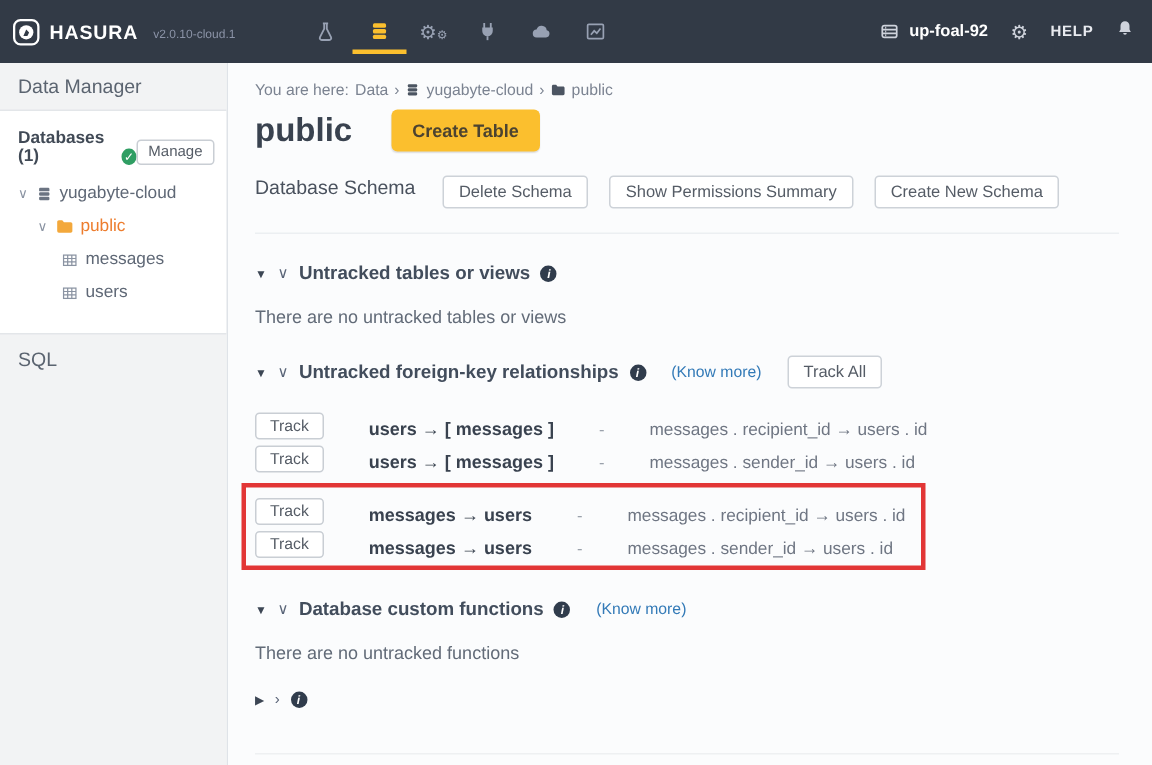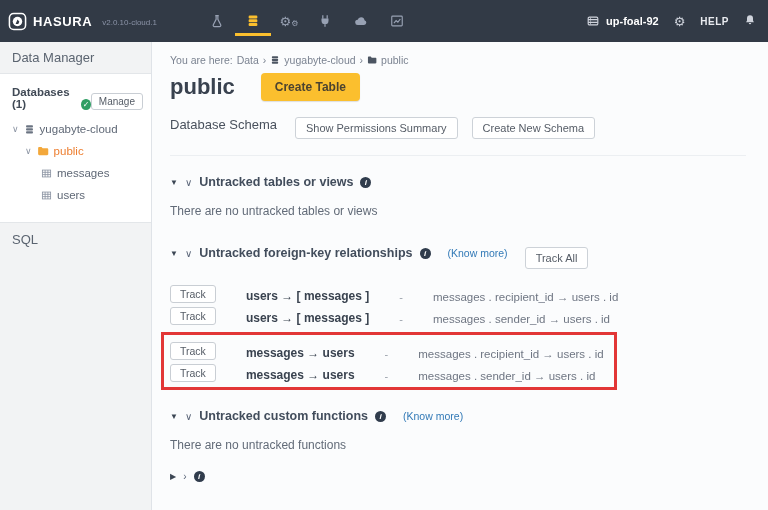--- a/index.html
+++ b/index.html
@@ -59,21 +59,21 @@
   .create-table{background:var(--amber);border:none;border-radius:4px;font-size:12px;font-weight:bold;color:#4c4330;padding:7px 14px;cursor:pointer;box-shadow:0 1px 1px rgba(0,0,0,.12);font-family:inherit;}
   .schema-row{display:flex;align-items:flex-start;gap:14px;margin-bottom:16px;}
   .schema-row-label{font-size:13px;color:#49515d;margin-right:4px;}
   .ghost-btn{background:#fff;border:1px solid #cdd2d8;border-radius:3px;font-size:11px;color:#555c66;padding:4px 10px;cursor:pointer;font-family:inherit;}
   .rule{border:none;border-top:1px solid #eceff2;margin:0 0 4px;}
   .section-head{display:flex;align-items:center;gap:7px;font-size:12.5px;font-weight:bold;color:#424d5c;margin-top:19px;cursor:pointer;}
   .caret{font-size:8px;color:#3c4654;}
   .chevron{font-size:10px;color:#5a6578;font-weight:normal;}
   .info-icon{width:11px;height:11px;border-radius:50%;background:#303c4c;color:#fff;font-size:8px;font-weight:bold;line-height:11px;text-align:center;font-style:italic;}
   .know-more{color:var(--blue);font-size:10.5px;font-weight:normal;margin-left:10px;cursor:pointer;text-decoration:none;}
-  .track-all{margin-left:10px;margin-top:10px;}
+  .track-all{margin-left:10px;}
   .empty-text{font-size:12px;color:#626b78;margin:15px 0 2px;}
   .fk-rows{margin-top:12px;}
   .fk-row{display:flex;align-items:flex-end;gap:30px;height:22px;}
   .track-btn{background:#fff;border:1px solid #c9ced4;border-radius:3px;font-size:10.5px;color:#555c66;padding:2px 9px;cursor:pointer;font-family:inherit;}
   .rel{font-size:12px;font-weight:bold;color:#39424f;}
   .sep{font-size:11px;color:#9aa1ab;}
   .detail{font-size:11.5px;color:#6f7683;}
   .red-box{border:3px solid var(--red);margin:7px 0 0 -9px;padding:3px 10px 5px 6px;width:fit-content;}
   .red-box .fk-row{height:22px;}
   .rule-bottom{border:none;border-top:1px solid #eef0f2;margin:30px 0 0;}
@@ -215,20 +215,21 @@
       <span class="crumb">public</span>
     </div>
 
     <div class="title-row">
       <h1 class="page-title">public</h1>
       <button class="create-table">Create Table</button>
     </div>
 
     <div class="schema-row">
       <span class="schema-row-label">Database Schema</span>
+      <button class="ghost-btn">Delete Schema</button>
       <button class="ghost-btn">Show Permissions Summary</button>
       <button class="ghost-btn">Create New Schema</button>
     </div>
 
     <hr class="rule">
 
     <div class="section-head">
       <span class="caret">▼</span>
       <span class="chevron">∨</span>
       <span>Untracked tables or views</span>
@@ -271,21 +272,21 @@
           <span class="rel">messages → users</span>
           <span class="sep">-</span>
           <span class="detail">messages . sender_id → users . id</span>
         </div>
       </div>
     </div>
 
     <div class="section-head">
       <span class="caret">▼</span>
       <span class="chevron">∨</span>
-      <span>Untracked custom functions</span>
+      <span>Database custom functions</span>
       <span class="info-icon">i</span>
       <span class="know-more">(Know more)</span>
     </div>
     <div class="empty-text">There are no untracked functions</div>
 
     <div class="section-head">
       <span class="caret">▶</span>
       <span class="chevron">›</span>
       <span class="info-icon">i</span>
     </div>

